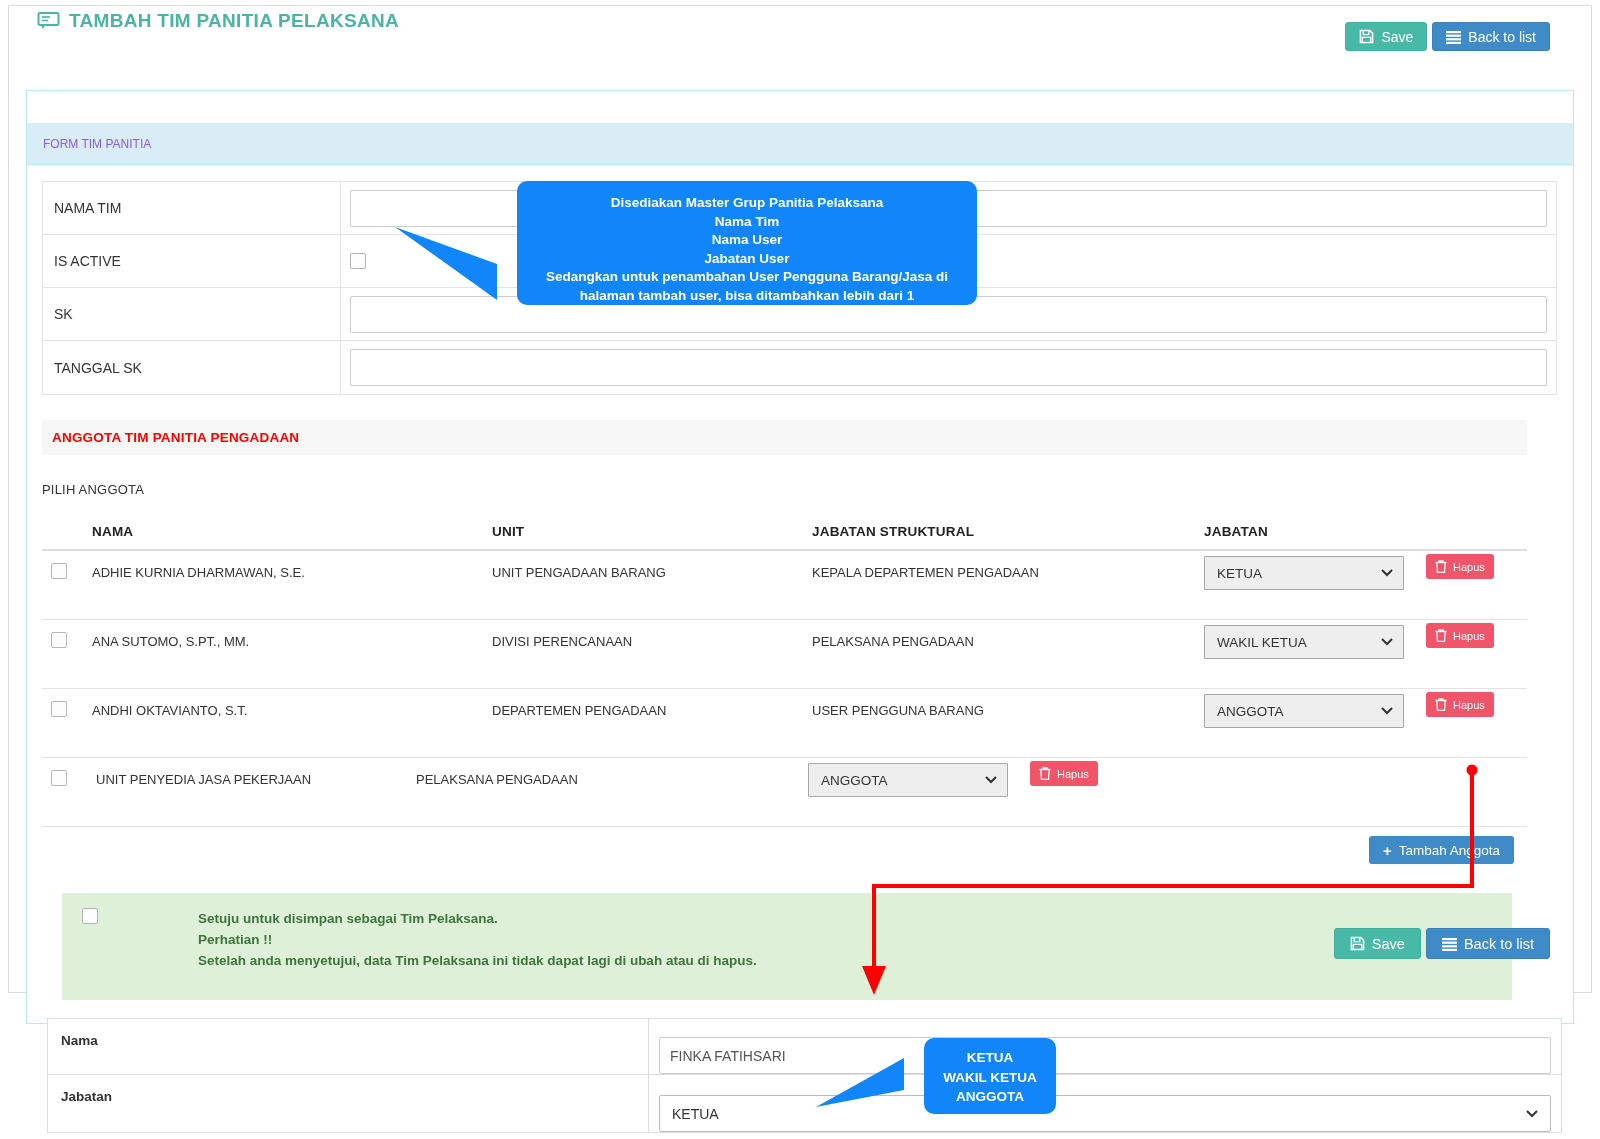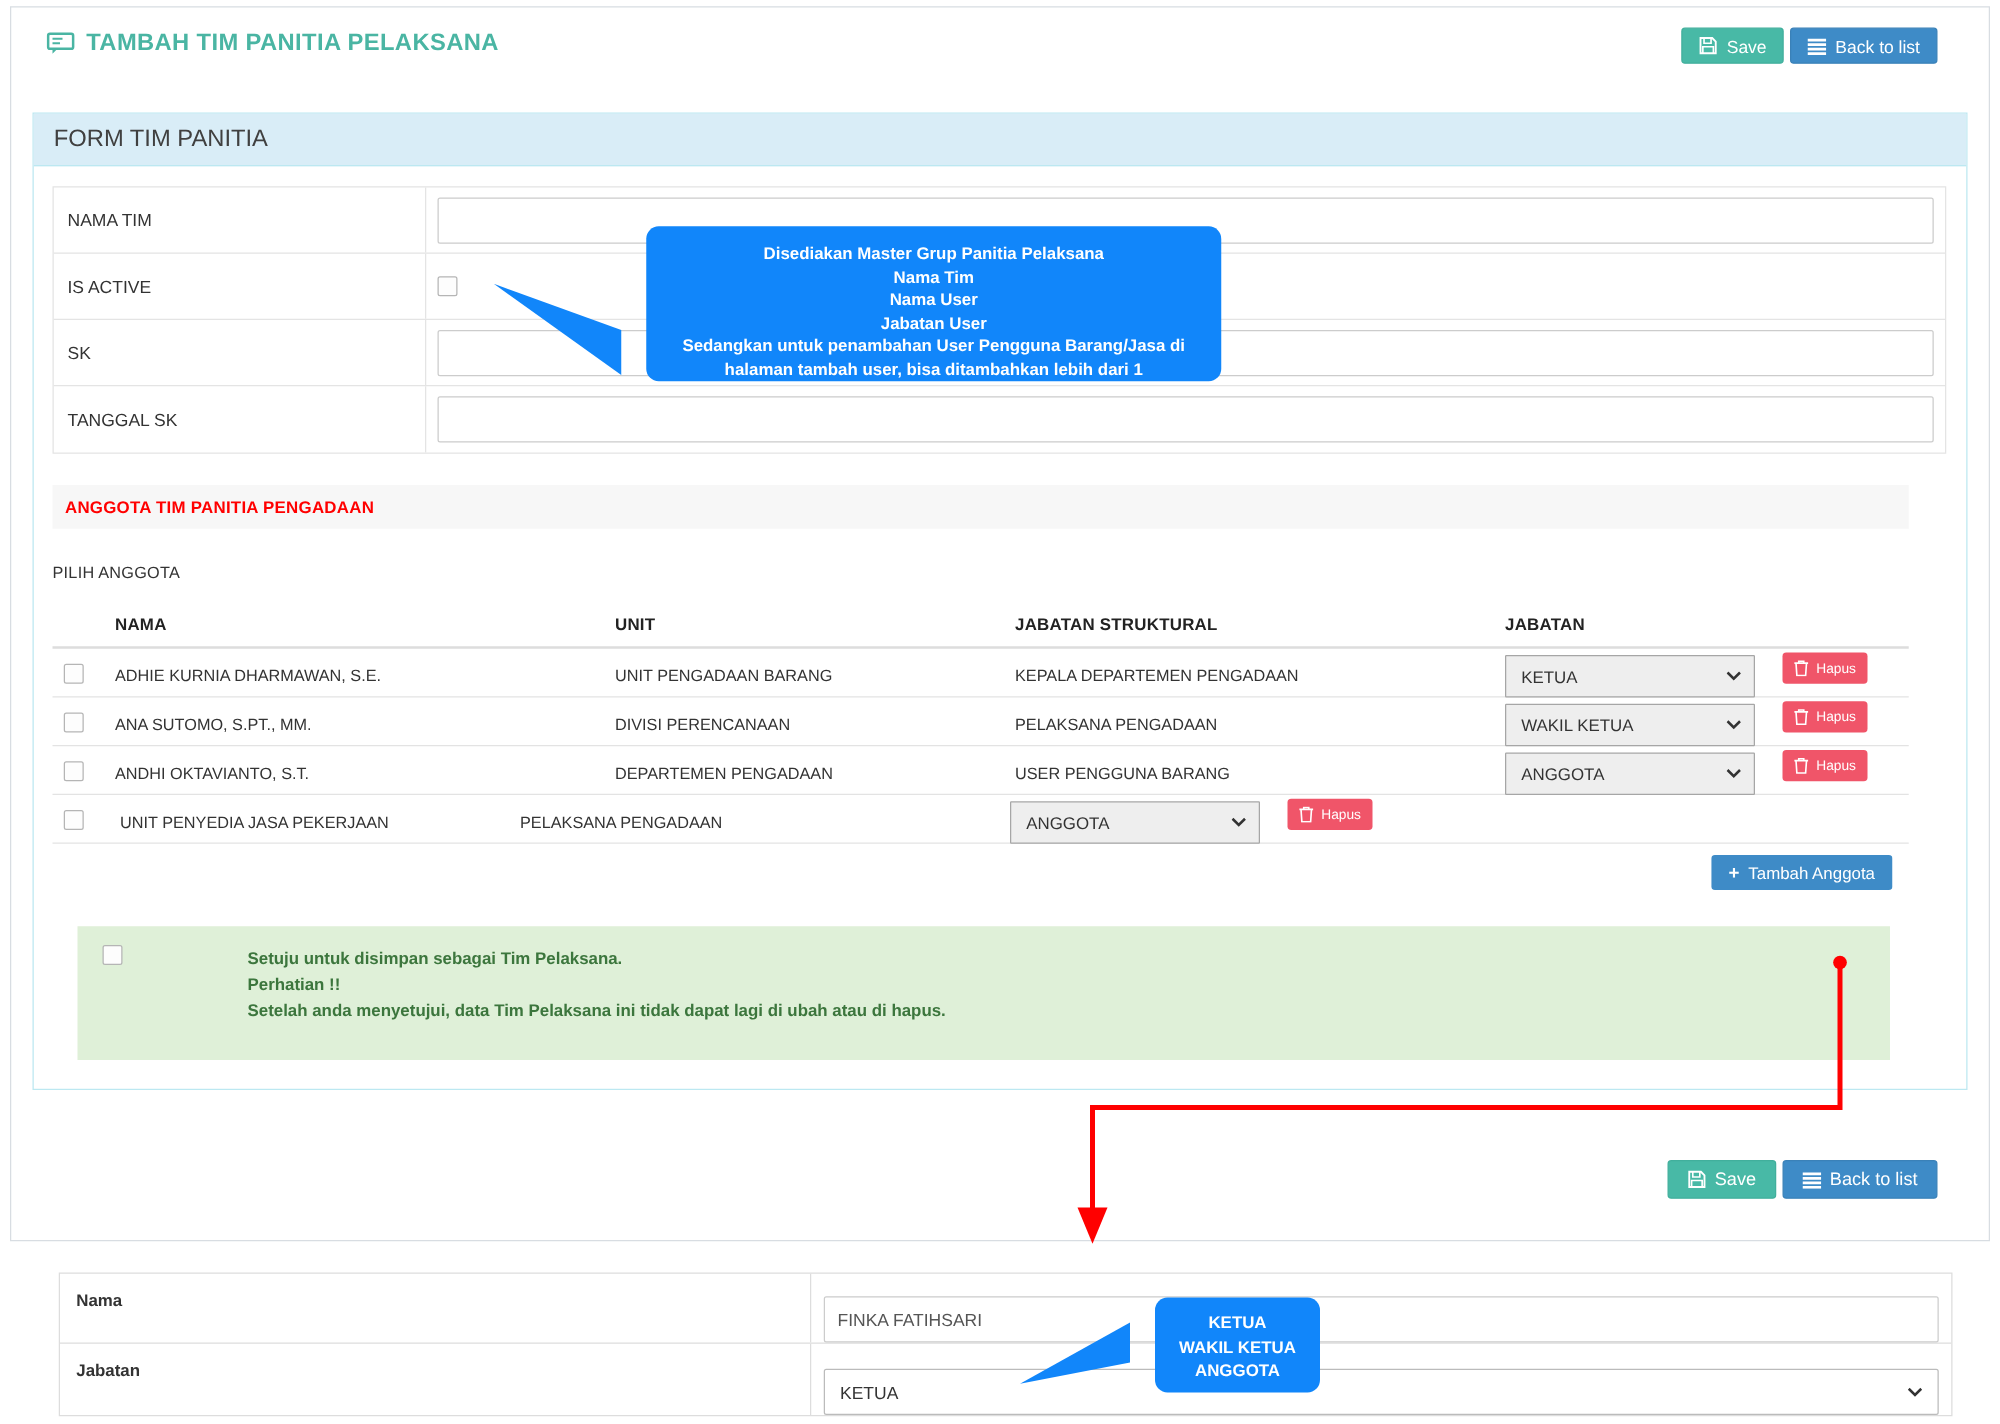--- a/index.html
+++ b/index.html
@@ -3,34 +3,34 @@
 <meta charset="utf-8">
 <style>
   * { margin:0; padding:0; box-sizing:border-box; }
   body { background:#fff; font-family:"Liberation Sans", sans-serif; }
   .page { position:relative; width:1600px; height:1139px; background:#fff; overflow:hidden; }
 
   .card { position:absolute; left:8px; top:5px; width:1584px; height:988px;
           border:1px solid #d8dde2; background:#fff; }
 
   
-  .title-wrap { position:absolute; left:28px; top:18px; display:flex; align-items:center; gap:9px; color:#4ab5a3; }
+  .title-wrap { position:absolute; left:28px; top:4px; display:flex; align-items:center; gap:9px; color:#4ab5a3; }
   .page-title { font-size:19px; font-weight:bold; letter-spacing:.3px; }
   .topbar-actions { position:absolute; right:41px; top:16px; display:flex; gap:5px; }
 
   .btn { display:inline-flex; align-items:center; gap:7px; height:29px; padding:0 13px;
          border-radius:3px; color:#fff; font-size:14px; cursor:pointer; white-space:nowrap; border:1px solid transparent; }
   .btn-teal { background:#48b9a6; border-color:#41af9c; }
   .btn-blue { background:#3e8bc7; border-color:#3a81b8; }
   .btn-lg { height:31px; font-size:14.5px; padding:0 15px; }
 
   
   .panel { position:absolute; left:17px; top:84px; width:1548px; border:1px solid #bce8f1; background:#fff; }
-  .panel-heading { height:42px; background:#d9edf7; border-bottom:1px solid #bce8f1; color:#404040;
-                   font-size:19px; display:flex; align-items:center; padding-left:16px; }
+  .panel-heading { height:42px; background:#d9edf7; border-bottom:1px solid #bce8f1; color:#8b5cf6;
+                   font-size:12px; display:flex; align-items:center; padding-left:16px;margin-top:32px; }
   .panel-body { padding:16px 15px 23px 15px; }
 
   
   .form-table { width:1515px; border:1px solid #e4e4e4; }
   .form-row { display:flex; height:53px; border-bottom:1px solid #e4e4e4; }
   .form-row:last-child { border-bottom:none; }
   .form-label-cell { width:298px; border-right:1px solid #e4e4e4; display:flex; align-items:center;
                      padding-left:11px; font-size:14px; color:#333; }
   .form-control-cell { flex:1; display:flex; align-items:center; padding:0 9px; }
   .text-input { width:100%; height:37px; border:1px solid #ccc; border-radius:2px; padding:0 10px;
@@ -42,21 +42,21 @@
   
   .section-strip { margin-top:25px; width:1485px; height:35px; background:#f7f7f7;
                    display:flex; align-items:center; padding-left:10px;
                    font-weight:bold; font-size:13.5px; color:#ff0000; letter-spacing:.2px; }
   .pick-label { margin-top:27px; font-size:13px; color:#333; letter-spacing:.2px; }
 
   
   .members { width:1485px; margin-top:16px; }
   .m-header { display:flex; height:38px; align-items:center; border-bottom:2px solid #ddd;
               font-weight:bold; font-size:13.5px; color:#222; letter-spacing:.2px; }
-  .m-row { display:flex; height:39px; border-bottom:1px solid #e3e3e3; align-items:flex-start; font-size:13px; color:#333; }
+  .m-row { display:flex; height:69px; border-bottom:1px solid #e3e3e3; align-items:flex-start; font-size:13px; color:#333; }
   .c-check { width:44px; padding:12px 0 0 9px; }
   .c-nama  { width:396px; padding:14px 0 0 6px; }
   .c-unit  { width:320px; padding:14px 0 0 10px; }
   .c-struk { width:390px; padding:14px 0 0 10px; }
   .c-jab   { width:216px; padding:5px 0 0 12px; }
   .c-del   { flex:1; padding:3px 0 0 18px; }
   .m-header .c-nama, .m-header .c-unit, .m-header .c-struk, .m-header .c-jab, .m-header .c-check { padding-top:0; }
 
   .select-box { width:200px; height:34px; background:#eee; border:1px solid #a6a6a6; border-radius:1px;
                 display:flex; align-items:center; justify-content:space-between; padding:0 10px 0 12px;

